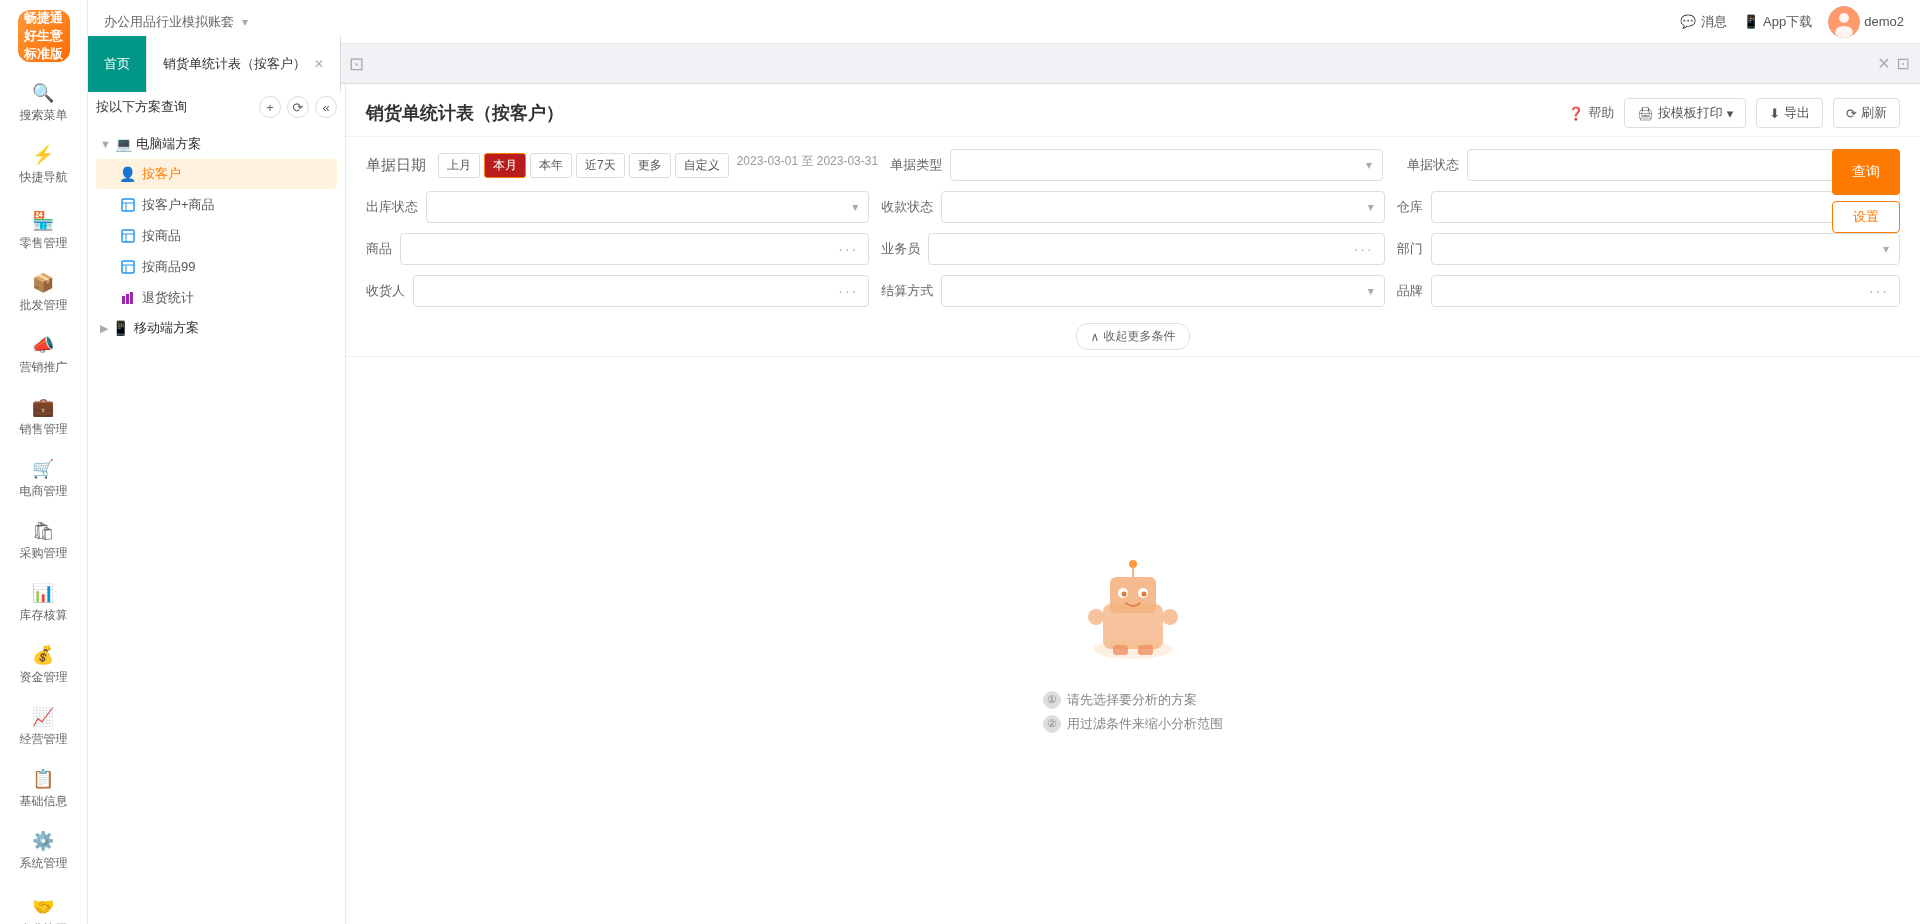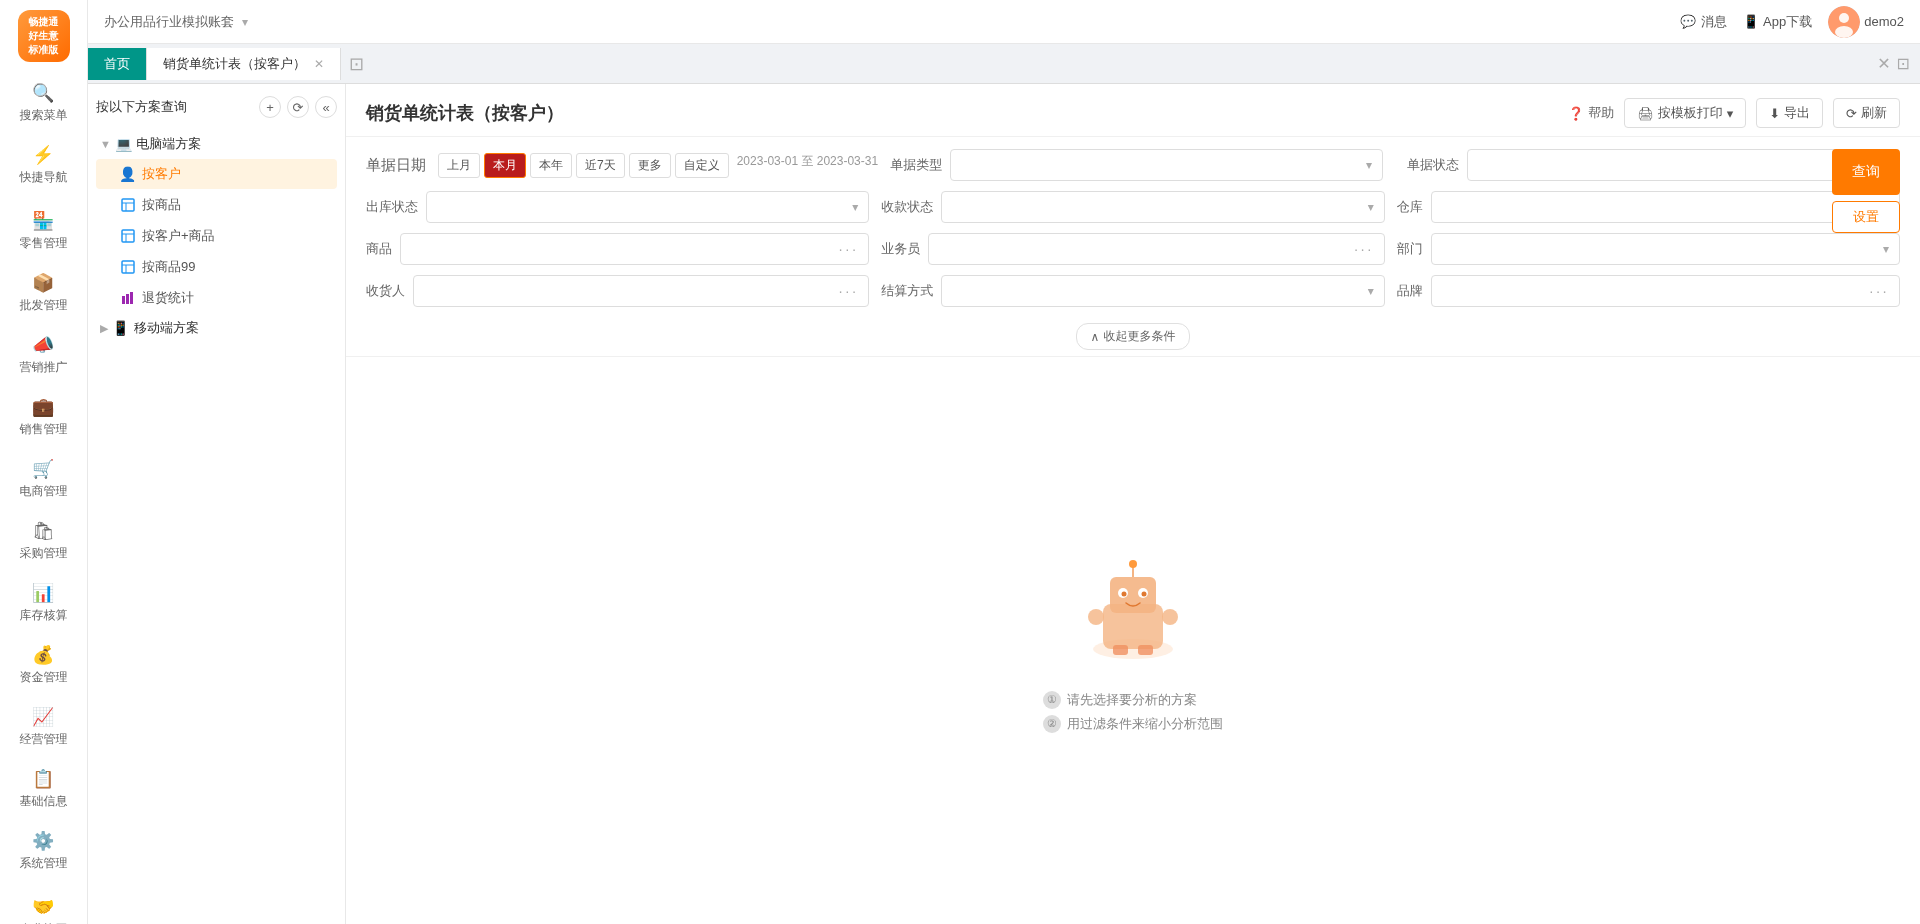--- a/index.html
+++ b/index.html
@@ -19,21 +19,21 @@
     
     .header { height: 44px; background: #fff; display: flex; align-items: center; justify-content: space-between; padding: 0 16px; border-bottom: 1px solid #e8e8e8; }
     .header-left { display: flex; align-items: center; gap: 8px; color: #666; font-size: 13px; }
     .header-dropdown-icon { color: #aaa; font-size: 12px; }
     .header-right { display: flex; align-items: center; gap: 16px; }
     .header-btn { display: flex; align-items: center; gap: 4px; color: #555; font-size: 13px; cursor: pointer; }
     .header-avatar { width: 32px; height: 32px; border-radius: 50%; background: #d0e8ff; display: flex; align-items: center; justify-content: center; overflow: hidden; }
 
     
     .tabs { height: 40px; background: #f0f2f5; display: flex; align-items: center; padding: 0 0; border-bottom: 1px solid #ddd; }
-    .tab { height: 32px; display: flex; align-items: center; padding: 0 16px; cursor: pointer; font-size: 13px; color: #666; border-right: 1px solid #ddd; background: #f0f2f5; position: relative; }
+    .tab { height: 56px; display: flex; align-items: center; padding: 0 16px; cursor: pointer; font-size: 13px; color: #666; border-right: 1px solid #ddd; background: #f0f2f5; position: relative; }
     .tab.active { background: #fff; color: #333; font-weight: 500; }
     .tab-home { background: #009688; color: white; }
     .tab-close { margin-left: 8px; color: #aaa; font-size: 12px; cursor: pointer; }
 
     
     .content { flex: 1; display: flex; overflow: hidden; }
 
     
     .left-panel { width: 258px; background: #fff; border-right: 1px solid #e8e8e8; padding: 12px 8px; overflow-y: auto; }
     .panel-header { display: flex; align-items: center; justify-content: space-between; margin-bottom: 12px; }
@@ -91,21 +91,21 @@
     
     ::-webkit-scrollbar { width: 4px; }
     ::-webkit-scrollbar-thumb { background: #ddd; border-radius: 2px; }
   </style>
 </head>
 <body>
 
 <div class="sidebar">
   <div class="sidebar-logo">
     <div class="sidebar-logo-img">
-      <span style="font-size:10px; line-height:1.4; text-align:center;">畅捷通<br>好生意<br>标准版</span>
+      <span style="font-size:13px; line-height:1.4; text-align:center;">畅捷通<br>好生意<br>标准版</span>
     </div>
   </div>
   <div class="sidebar-item">
     <div class="sidebar-item-icon">🔍</div>
     <span>搜索菜单</span>
   </div>
   <div class="sidebar-item">
     <div class="sidebar-item-icon">⚡</div>
     <span>快捷导航</span>
   </div>
@@ -237,31 +237,31 @@
           <span>按客户</span>
         </div>
         <div class="tree-item">
           <div class="tree-item-icon blue">
             <svg width="14" height="14" viewBox="0 0 14 14">
               <rect x="1" y="1" width="12" height="12" fill="none" stroke="#2196f3" stroke-width="1.5" rx="1"></rect>
               <line x1="1" y1="5" x2="13" y2="5" stroke="#2196f3" stroke-width="1"></line>
               <line x1="5" y1="5" x2="5" y2="13" stroke="#2196f3" stroke-width="1"></line>
             </svg>
           </div>
-          <span>按商品</span>
+          <span>按客户+商品</span>
         </div>
         <div class="tree-item">
           <div class="tree-item-icon blue">
             <svg width="14" height="14" viewBox="0 0 14 14">
               <rect x="1" y="1" width="12" height="12" fill="none" stroke="#2196f3" stroke-width="1.5" rx="1"></rect>
               <line x1="1" y1="5" x2="13" y2="5" stroke="#2196f3" stroke-width="1"></line>
               <line x1="5" y1="5" x2="5" y2="13" stroke="#2196f3" stroke-width="1"></line>
             </svg>
           </div>
-          <span>按客户+商品</span>
+          <span>按商品</span>
         </div>
         <div class="tree-item">
           <div class="tree-item-icon blue">
             <svg width="14" height="14" viewBox="0 0 14 14">
               <rect x="1" y="1" width="12" height="12" fill="none" stroke="#2196f3" stroke-width="1.5" rx="1"></rect>
               <line x1="1" y1="5" x2="13" y2="5" stroke="#2196f3" stroke-width="1"></line>
               <line x1="5" y1="5" x2="5" y2="13" stroke="#2196f3" stroke-width="1"></line>
             </svg>
           </div>
           <span>按商品99</span>

